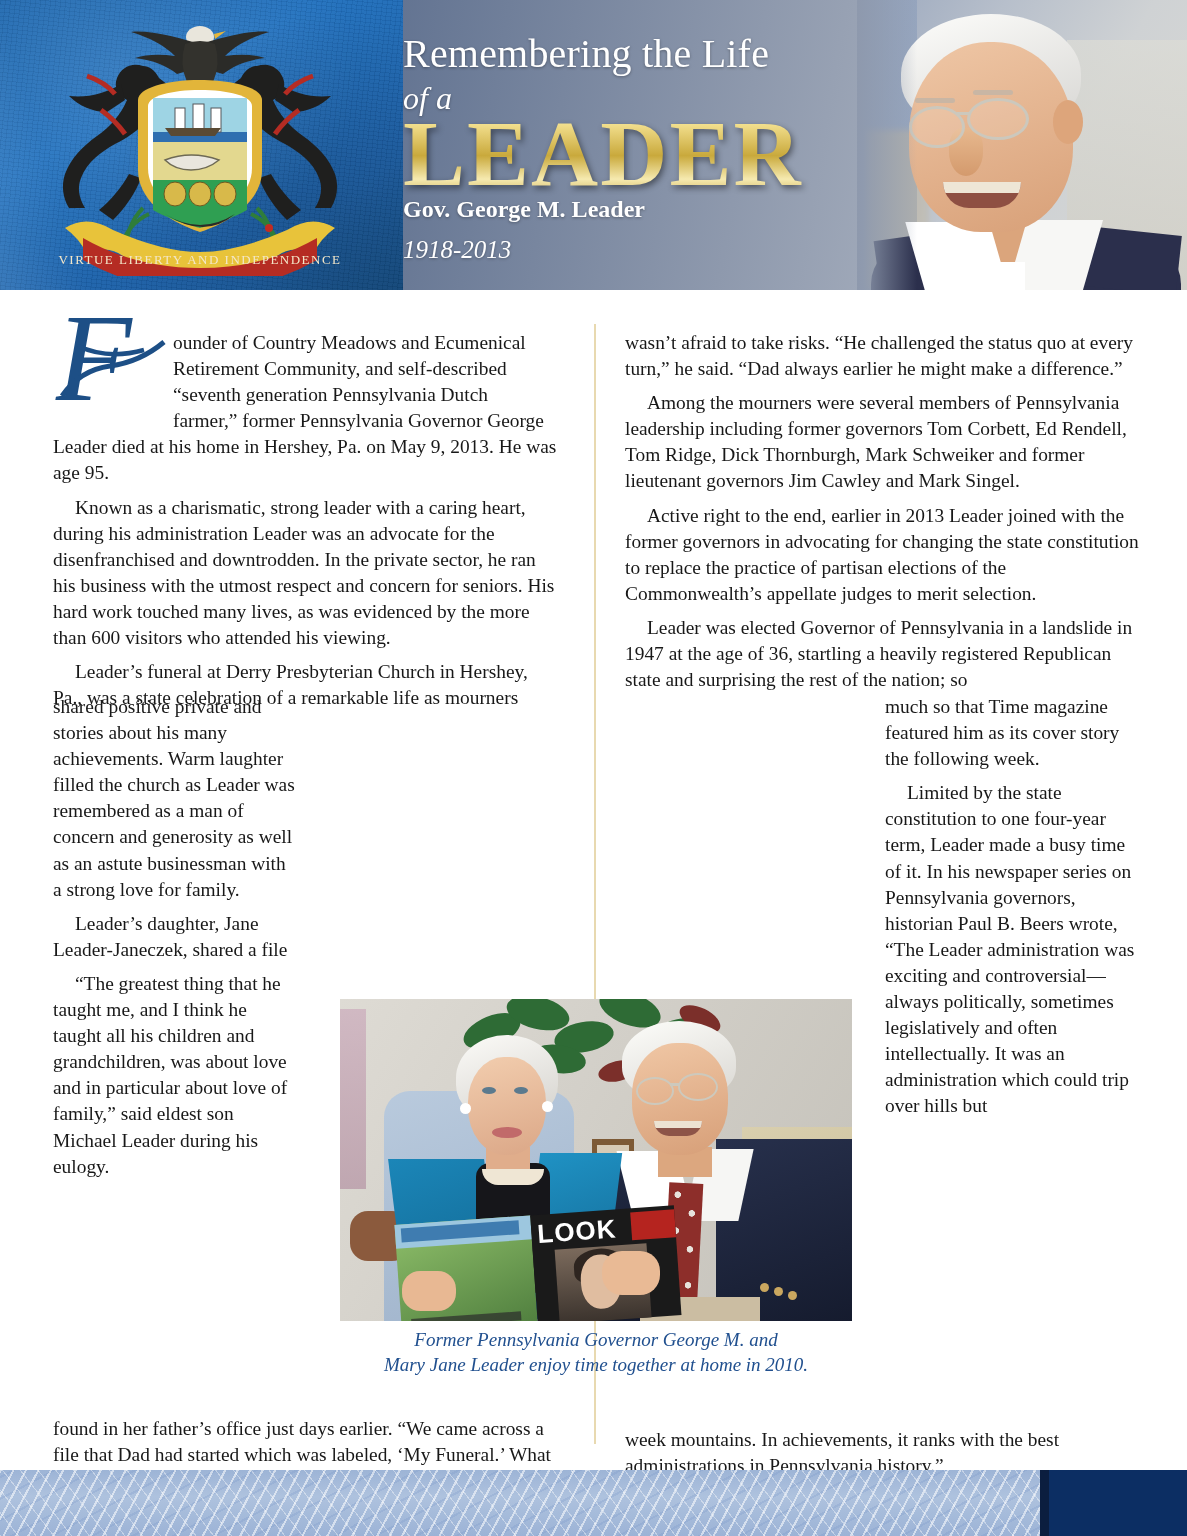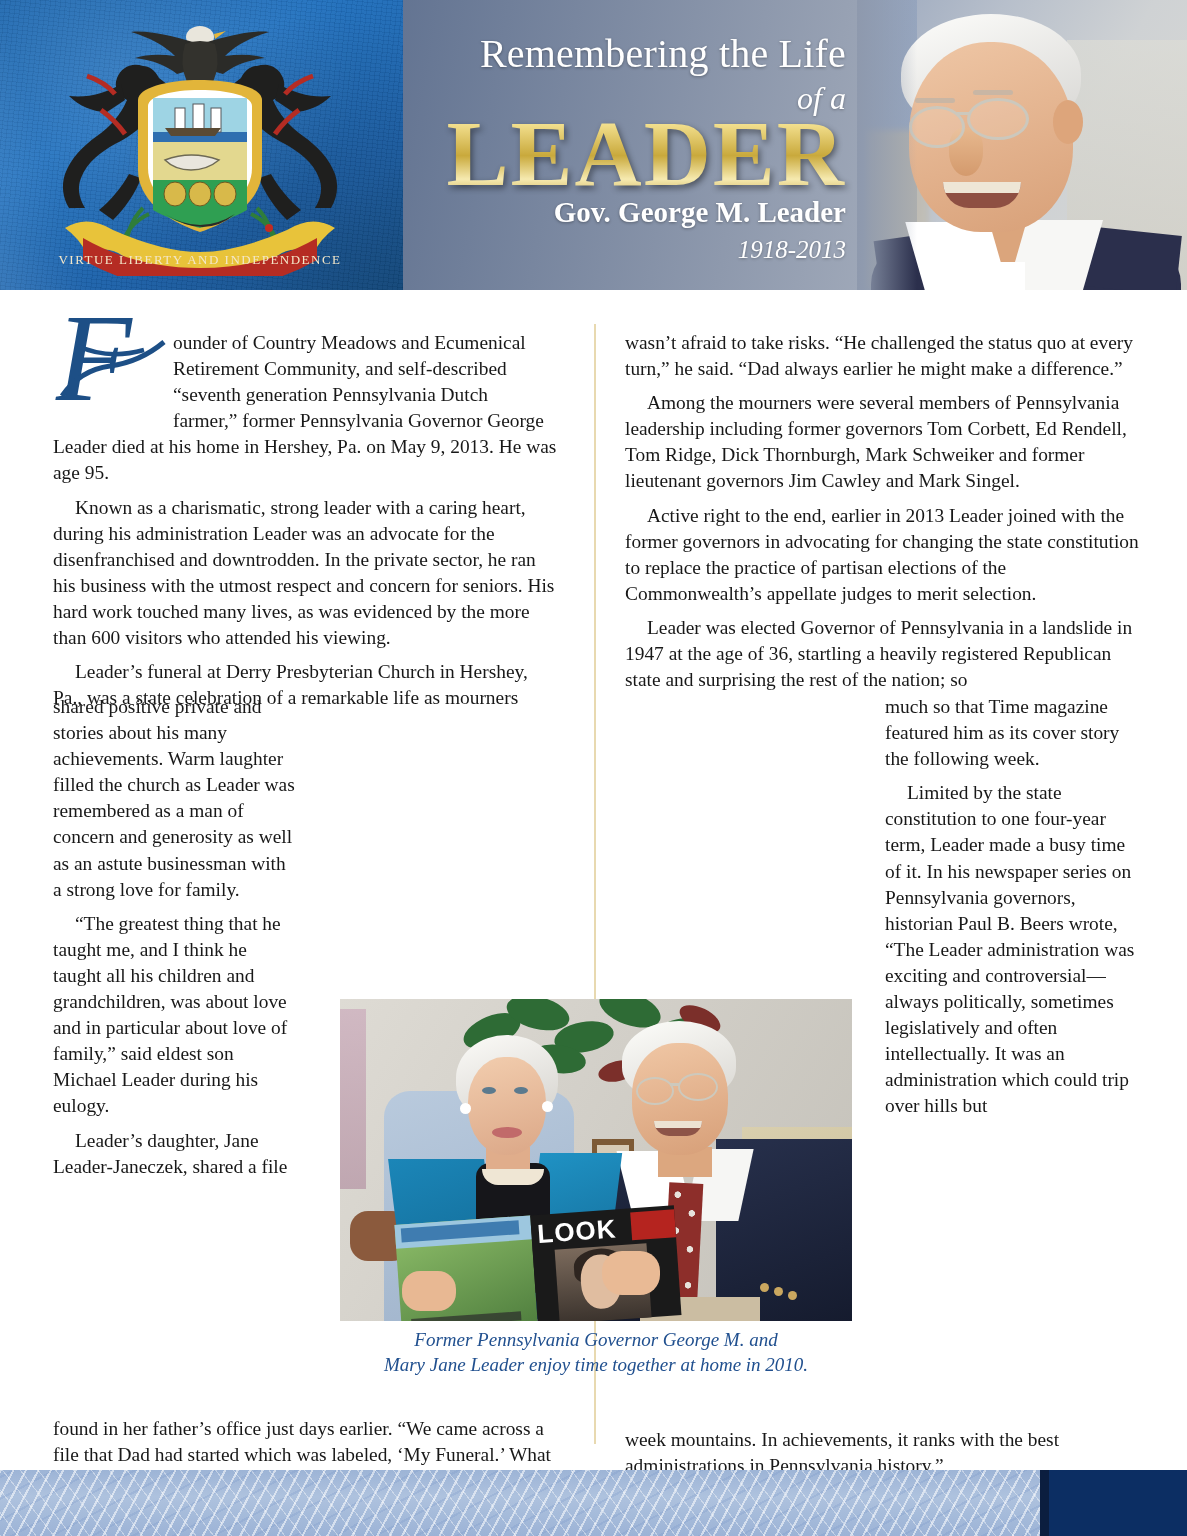--- a/index.html
+++ b/index.html
@@ -65,42 +65,42 @@
   .mp-neck{position:absolute;left:96px;top:214px;width:84px;height:50px;background:#dba57c;}
   .mp-collarL{position:absolute;left:58px;top:222px;width:84px;height:68px;background:#ffffff;transform:skewX(16deg);}
   .mp-collarR{position:absolute;left:160px;top:220px;width:76px;height:70px;background:#f7f7f5;transform:skewX(-16deg);}
   .mp-vest{position:absolute;left:14px;top:244px;width:310px;height:46px;background:#2b2f4c;border-radius:40px 40px 0 0;}
   .mp-vestL{position:absolute;left:20px;top:236px;width:70px;height:54px;background:#2b2f4c;transform:rotate(-8deg);}
   .mp-vestR{position:absolute;left:212px;top:230px;width:110px;height:60px;background:#2b2f4c;transform:rotate(6deg);}
   .mp-shirtgap{position:absolute;left:112px;top:262px;width:56px;height:28px;background:#fff;}
   .mp-fade{position:absolute;left:0;top:0;width:60px;height:290px;background:linear-gradient(90deg,#8e99ad 0%,rgba(142,153,173,0) 100%);}
 
   
-  .mast-titles{position:absolute;left:392px;top:0;width:454px;height:290px;text-align:right;}
+  .mast-titles{position:absolute;left:403px;top:0;width:454px;height:290px;text-align:left;}
   .t-remember{
     position:absolute;left:0;top:30px;width:454px;
     font-size:40px;color:#ffffff;letter-spacing:.2px;
     text-shadow:0 1px 3px rgba(0,0,0,.35);
   }
   .t-ofa{
     position:absolute;left:0;top:80px;width:454px;
     font-style:italic;font-size:32px;color:#ffffff;
     text-shadow:0 1px 3px rgba(0,0,0,.3);
   }
   .t-leader{
     position:absolute;left:0;top:100px;width:454px;
     font-size:93px;font-weight:bold;letter-spacing:2px;
     background:linear-gradient(180deg,#fffbe2 0%,#f3e08f 22%,#c9a93c 52%,#f6eab0 74%,#b8932f 100%);
     -webkit-background-clip:text;background-clip:text;
     color:transparent;-webkit-text-fill-color:transparent;
     filter:drop-shadow(2px 3px 3px rgba(0,0,0,.45));
   }
   .t-gov{
     position:absolute;left:0;top:196px;width:454px;
-    font-size:29px;font-weight:bold;color:#ffffff;
+    font-size:24px;font-weight:bold;color:#ffffff;
     text-shadow:0 1px 3px rgba(0,0,0,.35);
   }
   .t-years{
     position:absolute;left:0;top:236px;width:454px;
     font-style:italic;font-size:25px;color:#ffffff;
     text-shadow:0 1px 3px rgba(0,0,0,.3);
   }
 
   
   .page{position:absolute;left:0;top:290px;width:1187px;height:1180px;background:#fff;}
@@ -353,22 +353,22 @@
 
   <div class="art colL-top">
     <div class="dc-spacer"></div>
     <p class="noind">ounder of Country Meadows and Ecumenical Retirement Community, and self-described “seventh generation Pennsylvania Dutch farmer,” former Pennsylvania Governor George Leader died at his home in Hershey, Pa. on May 9, 2013. He was age 95.</p>
     <p>Known as a charismatic, strong leader with a caring heart, during his administration Leader was an advocate for the disenfranchised and downtrodden. In the private sector, he ran his business with the utmost respect and concern for seniors. His hard work touched many lives, as was evidenced by the more than 600 visitors who attended his viewing.</p>
     <p>Leader’s funeral at Derry Presbyterian Church in Hershey, Pa., was a state celebration of a remarkable life as mourners</p>
   </div>
 
   <div class="art colL-mid">
     <p class="noind">shared positive private and stories about his many achievements. Warm laughter filled the church as Leader was remembered as a man of concern and generosity as well as an astute businessman with a strong love for family.</p>
+    <p>Leader’s daughter, Jane Leader-Janeczek, shared a file</p>
     <p>“The greatest thing that he taught me, and I think he taught all his children and grandchildren, was about love and in particular about love of family,” said eldest son Michael Leader during his eulogy.</p>
-    <p>Leader’s daughter, Jane Leader-Janeczek, shared a file</p>
   </div>
 
   <div class="art colL-bot">
     <p class="noind">found in her father’s office just days earlier. “We came across a file that Dad had started which was labeled, ‘My Funeral.’ What followed was so characteristic of my father’s optimism and pragmatism.” She continues. “Dated July 17, 2001, he writes, ‘Here is a brief outline for my funeral service. I hope it will not be used for another 10 or 15 years. I’m feeling wonderful today. Kicking off a program for discharged prisoners.’”</p>
 
   </div>
 
   <div class="art colR-top">
     <p class="noind">wasn’t afraid to take risks. “He challenged the status quo at every turn,” he said. “Dad always earlier he might make a difference.”</p>
     <p>Among the mourners were several members of Pennsylvania leadership including former governors Tom Corbett, Ed Rendell, Tom Ridge, Dick Thornburgh, Mark Schweiker and former lieutenant governors Jim Cawley and Mark Singel.</p>

